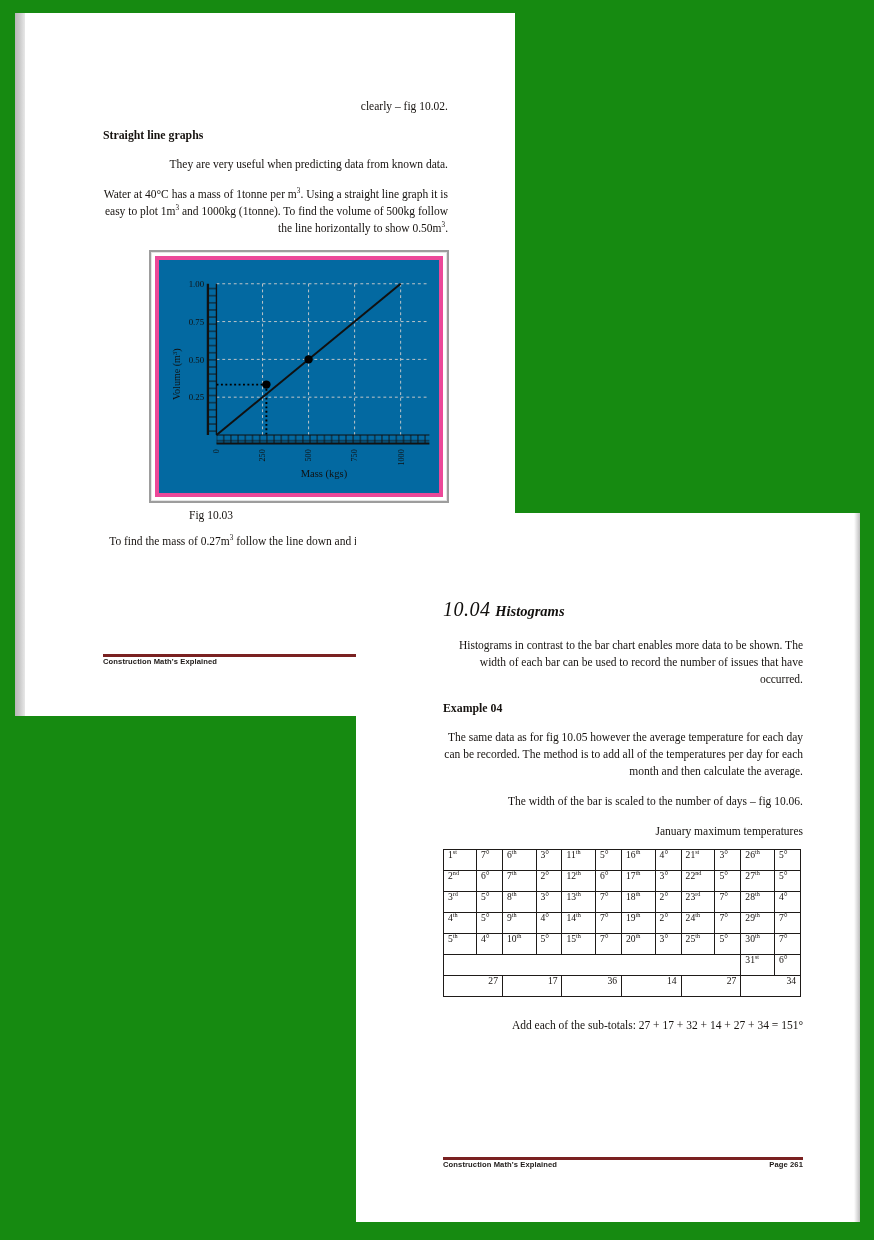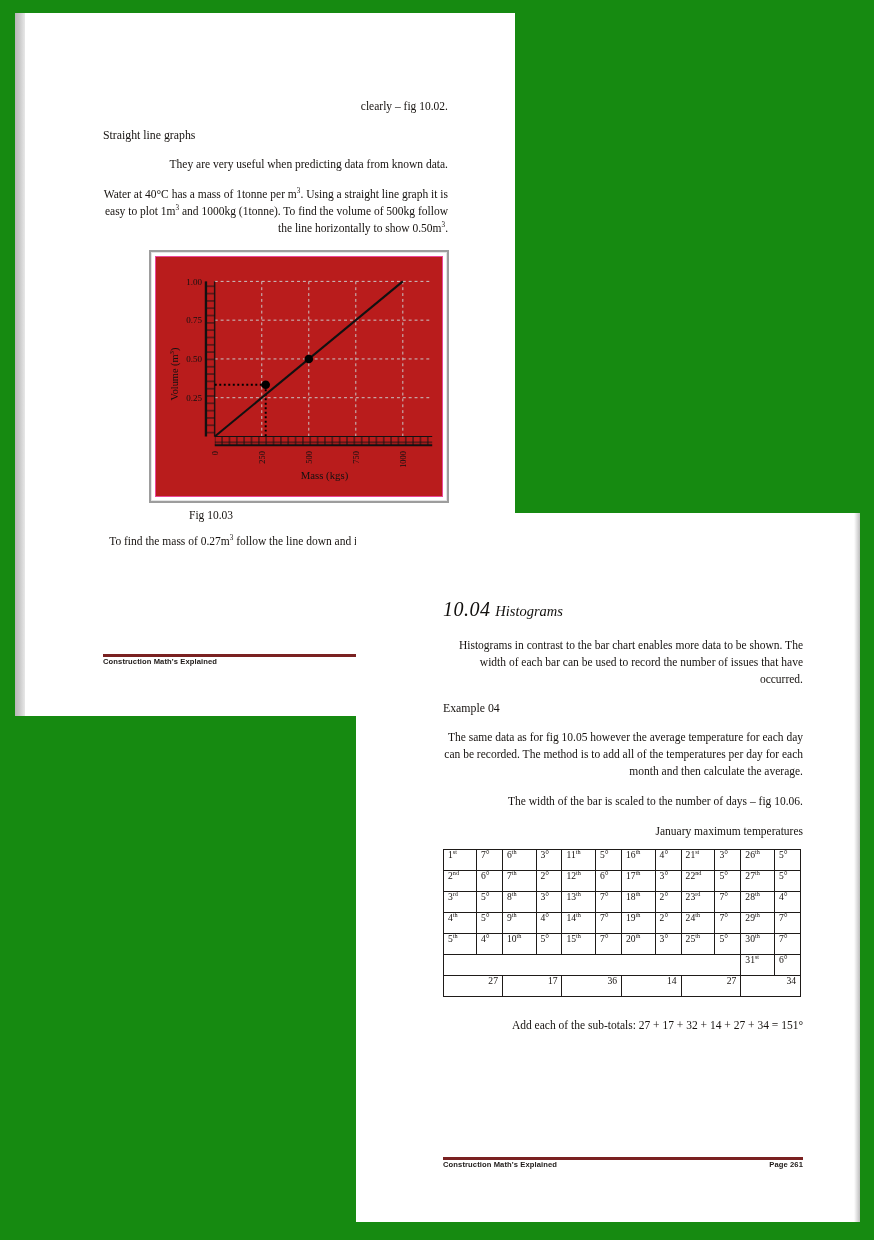--- a/index.html
+++ b/index.html
@@ -20,39 +20,39 @@
   #page1 .gutter{
     position:absolute;left:0;top:0;width:10px;height:100%;
     background:linear-gradient(to right,#b7b7b7 0%,#c9c9c9 45%,#e8e8e8 100%);
   }
   #page1 .body{position:absolute;left:88px;top:85px;width:345px;}
 
   p.t{
     font-size:11.5px;line-height:1.48;margin:0 0 13px 0;color:#16120f;
     text-align:right;
   }
-  h4.sub{font-size:11.8px;font-weight:normal;margin:1px 0 13px 0;color:#16120f;}
+  h4.sub{font-size:11.8px;font-weight:bold;margin:1px 0 13px 0;color:#16120f;}
   sup{font-size:7.2px;vertical-align:super;line-height:0;}
 
   
   .figwrap{position:relative;margin:5px 0 0 46px;}
   .figframe{
     width:300px;height:253px;
     border:2px solid #9d9d9d;
     background:#fff;
     box-sizing:border-box;
     padding:4px;
     box-shadow: inset 0 0 0 1px #e4e4e4;
   }
   .figinner{
     width:100%;height:100%;
-    border:1px solid #ec4899;
+    border:4px solid #ec4899;
     box-sizing:border-box;
     position:relative;
-    background:#b91c1c;
+    background:#0369a1;
   }
   .figcaption{
     font-size:11.5px;color:#16120f;margin:6px 0 0 40px;
   }
 
   
   .footbar{height:3px;background:#7a2121;margin:0;}
   .footrow{display:flex;justify-content:space-between;font-family:"Liberation Sans",sans-serif;
            font-size:7.6px;font-weight:bold;color:#1d1917;padding-top:0;letter-spacing:.1px;}
   #page1 .footer{position:absolute;left:88px;bottom:50px;width:345px;}
@@ -61,21 +61,21 @@
   #page2{
     left:356px;top:513px;width:504px;height:709px;
   }
   #page2 .edge{
     position:absolute;right:0;top:0;width:6px;height:100%;
     background:linear-gradient(to right,#ffffff 0%,#d8d8d8 60%,#bdbdbd 100%);
   }
   #page2 .body{position:absolute;left:87px;top:85px;width:360px;}
   h2.sec{margin:0 0 16px 0;font-size:19px;font-style:italic;color:#12100e;font-weight:bold;}
   h2.sec .num{font-size:20px;font-style:italic;font-weight:normal;letter-spacing:.5px;}
-  h2.sec .word{font-size:14.5px;font-style:italic;font-weight:normal;}
+  h2.sec .word{font-size:14.5px;font-style:italic;font-weight:bold;}
   #page2 .footer{position:absolute;left:87px;bottom:53px;width:360px;}
 
   
   table.temps{
     border-collapse:collapse;width:358px;margin:9px 0 0 0;
     font-size:9.6px;color:#16120f;
   }
   table.temps td{
     border:1px solid #1f1b19;
     height:20px;

